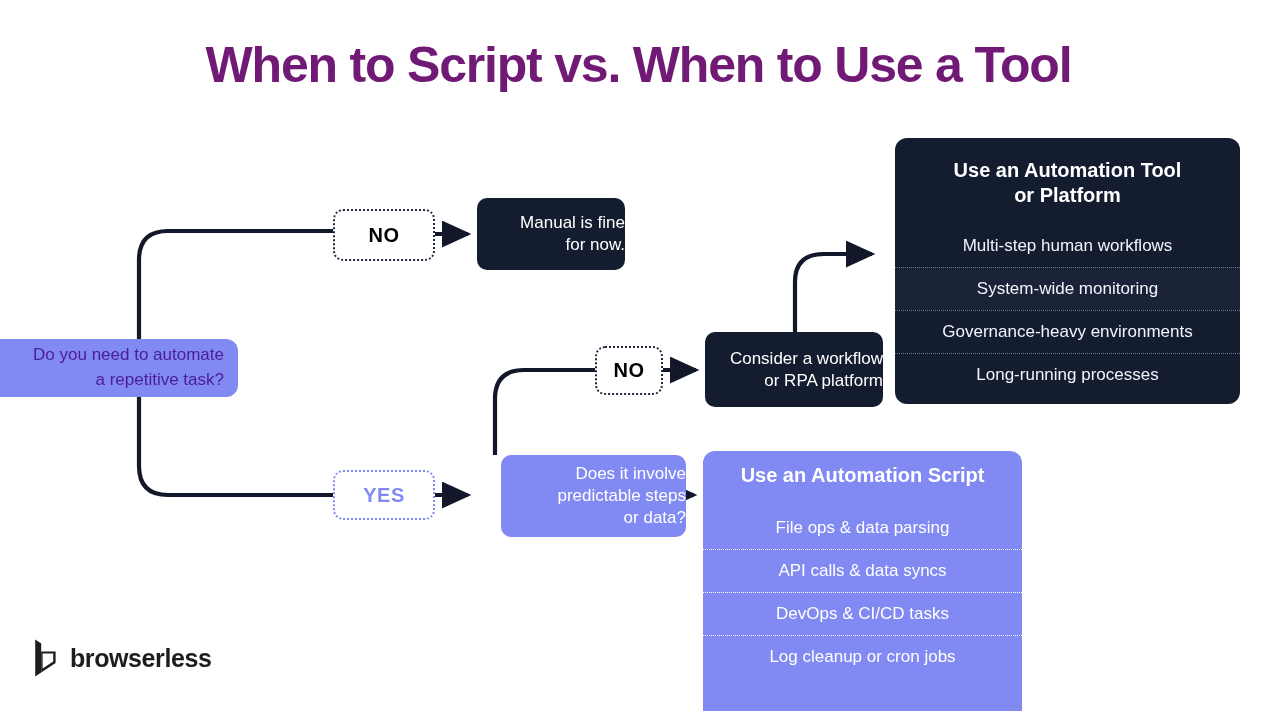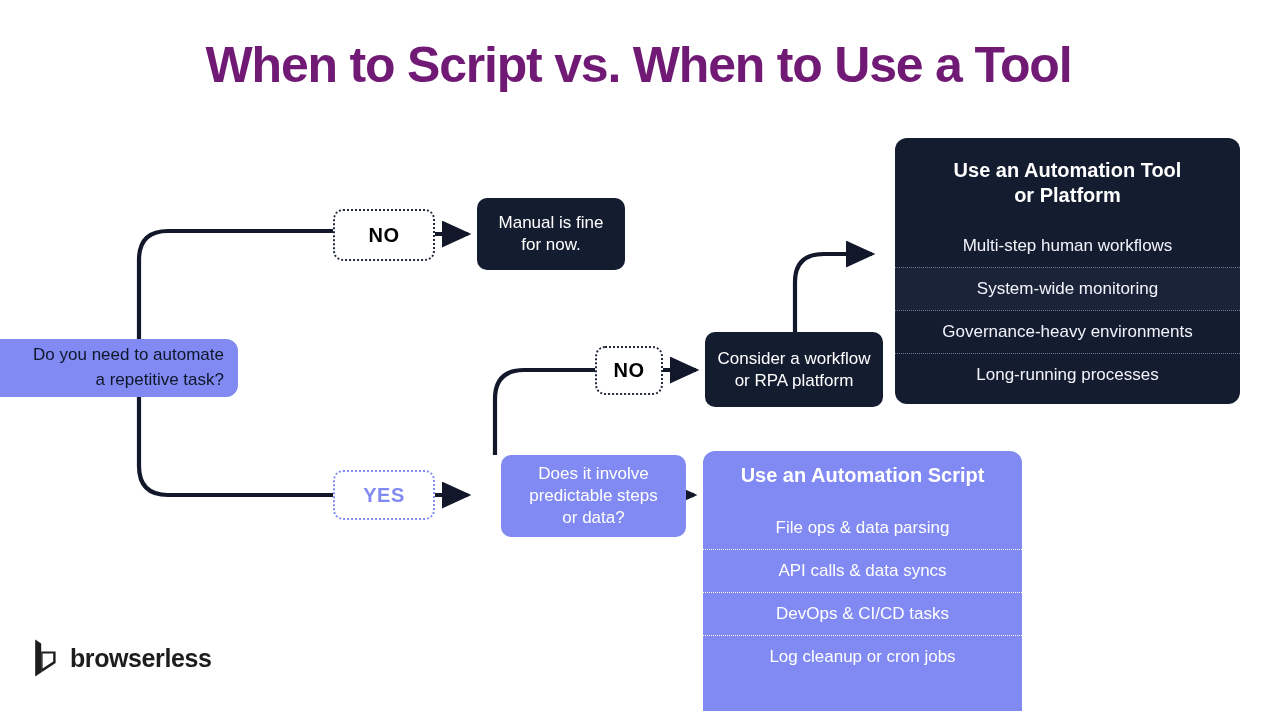--- a/index.html
+++ b/index.html
@@ -20,34 +20,34 @@
     font-family: "Liberation Sans", sans-serif;
   }
 
   
   #wires { position: absolute; left: 0; top: 0; width: 1277px; height: 711px; }
 
   
   .node {
     position: absolute;
     display: flex; flex-direction: column;
-    align-items: center; justify-content: center;
+    align-items: flex-end; justify-content: center;
     text-align: center;
     border-radius: 10px;
     line-height: 1.28;
   }
   .node-dark  { background: #141c2f; color: #ffffff; }
   .node-purple{ background: #8189f2; color: #ffffff; }
 
   .node-text { font-size: 17px; font-weight: 400; }
 
   
   .start-node {
     position: absolute;
-    background: #8189f2; color: #0f172a;
+    background: #8189f2; color: #4c1d95;
     border-radius: 0 12px 12px 0;
     display: flex; flex-direction: column;
     align-items: flex-end; justify-content: center;
     text-align: right;
     padding: 0 14px 0 0;
     font-size: 17px; line-height: 1.45;
   }
 
   
   .edge-label {

